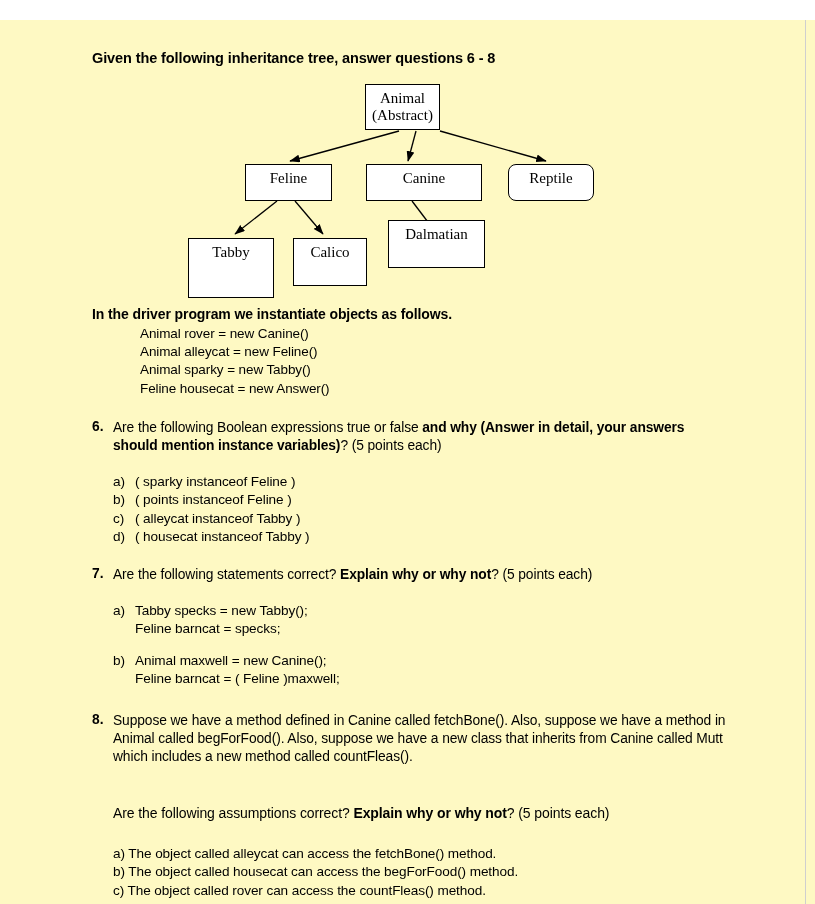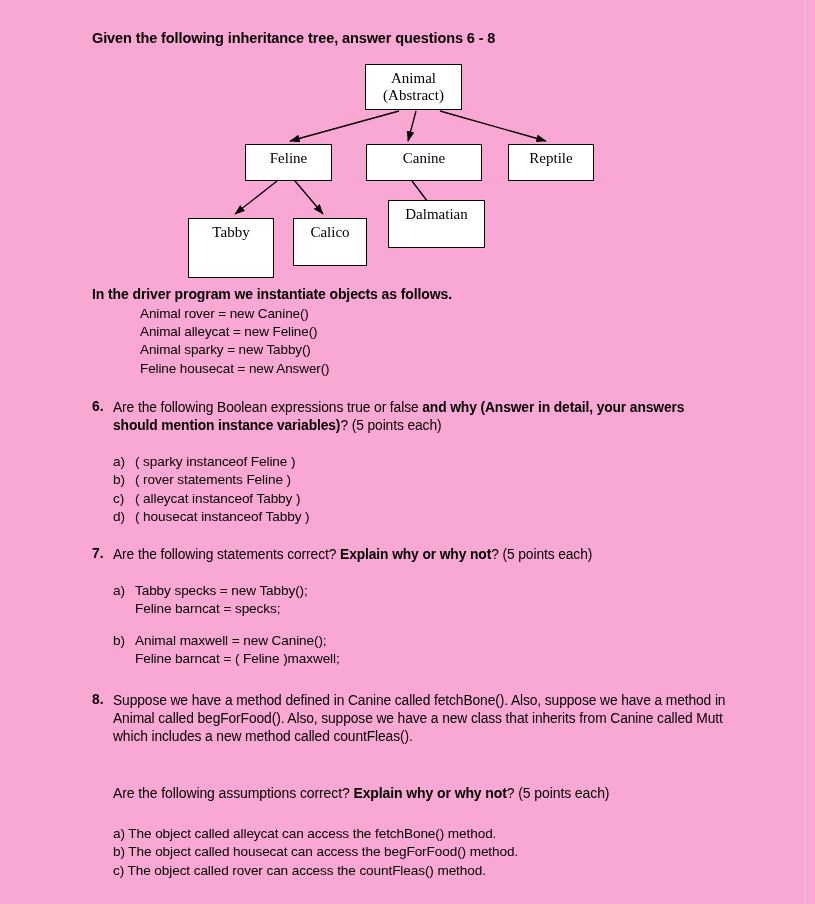--- a/index.html
+++ b/index.html
@@ -11,21 +11,22 @@
     width: 815px;
     height: 904px;
     position: relative;
     font-family: "Liberation Sans", sans-serif;
     color: #000000;
     overflow: hidden;
   }
   .page {
     position: absolute;
     inset: 0;
-    background: #f9a8d4;
+    background: #fef9c3;
+    margin-top: 20px;
   }
   .page-edge-line {
     position: absolute;
     top: 0;
     left: 805px;
     width: 1px;
     height: 904px;
     background: #cfcfcf;
   }
 
@@ -144,36 +145,36 @@
     <g stroke="#000000" stroke-width="1.3" fill="none" marker-end="url(#arrowhead)">
       <line x1="399" y1="111" x2="290" y2="141"></line>
       <line x1="416" y1="111" x2="408" y2="141"></line>
       <line x1="440" y1="111" x2="546" y2="141"></line>
       <line x1="277" y1="181" x2="235" y2="214"></line>
       <line x1="295" y1="181" x2="323" y2="214"></line>
       <line x1="412" y1="181" x2="437" y2="214"></line>
     </g>
   </svg>
 
-  <div class="node" style="left:365px; top:64px; width:97px; height:46px;">
+  <div class="node" style="left:365px; top:64px; width:75px; height:46px;">
     <span class="label">
       <span>Animal</span>
       <span class="l2">(Abstract)</span>
     </span>
   </div>
 
   <div class="node" style="left:245px; top:144px; width:87px; height:37px;">
     <span class="label">Feline</span>
   </div>
 
   <div class="node" style="left:366px; top:144px; width:116px; height:37px;">
     <span class="label">Canine</span>
   </div>
 
-  <div class="node" style="left:508px; top:144px; width:86px; height:37px;">
+  <div class="node" style="left:508px; top:144px; width:86px; height:37px;border-radius:8px;">
     <span class="label">Reptile</span>
   </div>
 
   <div class="node" style="left:188px; top:218px; width:86px; height:60px;">
     <span class="label">Tabby</span>
   </div>
 
   <div class="node" style="left:293px; top:218px; width:74px; height:48px;">
     <span class="label">Calico</span>
   </div>
@@ -195,21 +196,21 @@
     <div class="qbody"><span>Are the following Boolean expressions true or false </span><b>and why (Answer in detail, your answers should mention instance variables)</b><span>? (5 points each)</span></div>
   </div>
 
   <div class="abs sublist" id="q6-sub">
     <div class="item">
       <span class="lbl">a)</span>
       <span>( sparky instanceof Feline )</span>
     </div>
     <div class="item">
       <span class="lbl">b)</span>
-      <span>( rover statements Feline )</span>
+      <span>( points instanceof Feline )</span>
     </div>
     <div class="item">
       <span class="lbl">c)</span>
       <span>( alleycat instanceof Tabby )</span>
     </div>
     <div class="item">
       <span class="lbl">d)</span>
       <span>( housecat instanceof Tabby )</span>
     </div>
   </div>

